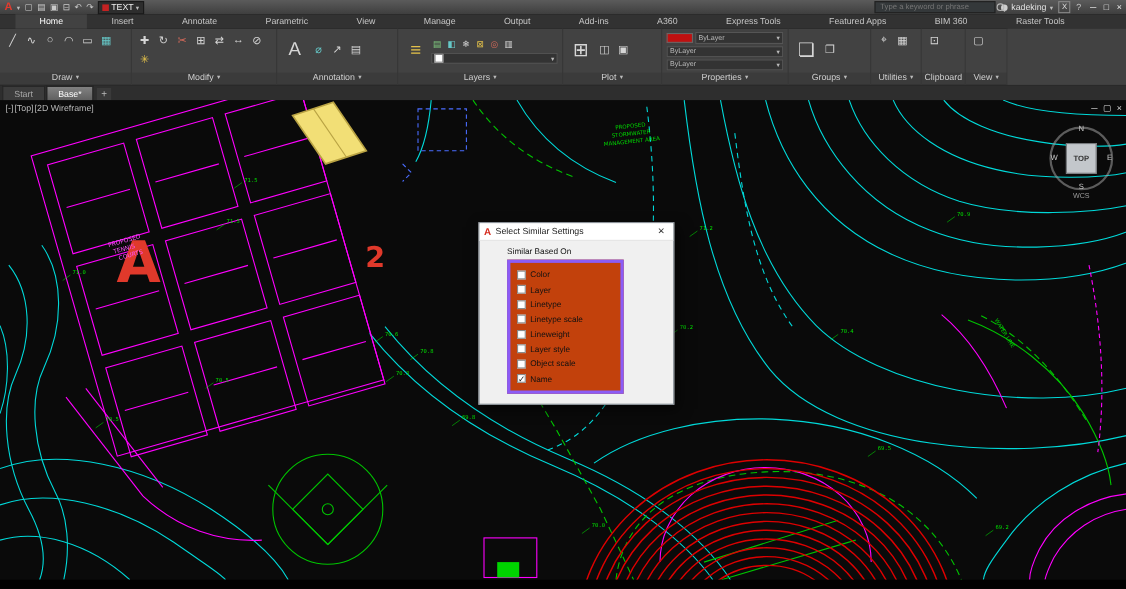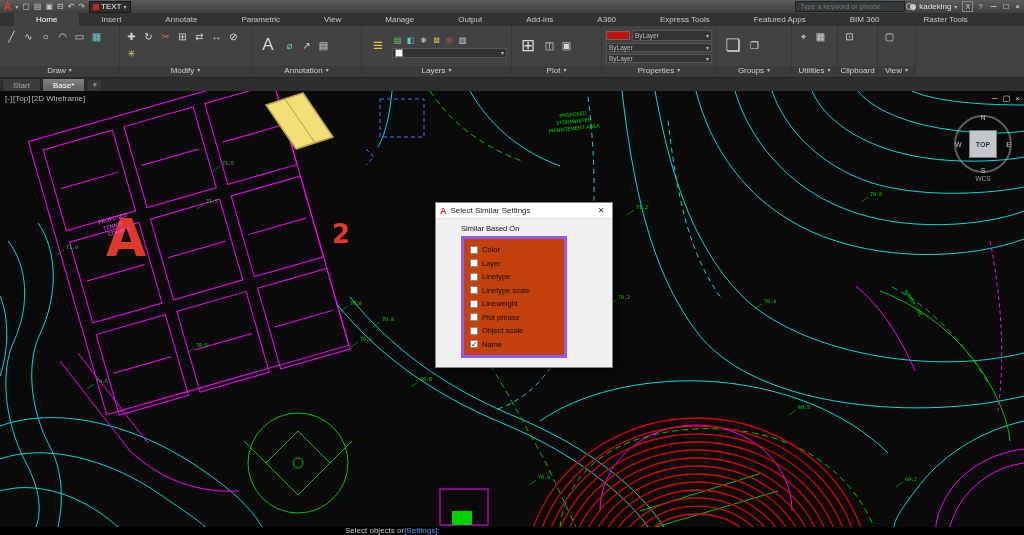--- a/index.html
+++ b/index.html
@@ -533,34 +533,29 @@
             <div class="cbrow">
               <span class="cbbox"></span>
               <span class="cblabel">Linetype scale</span>
             </div>
             <div class="cbrow">
               <span class="cbbox"></span>
               <span class="cblabel">Lineweight</span>
             </div>
             <div class="cbrow">
               <span class="cbbox"></span>
-              <span class="cblabel">Plot phrase</span>
+              <span class="cblabel">Layer style</span>
             </div>
             <div class="cbrow">
               <span class="cbbox"></span>
               <span class="cblabel">Object scale</span>
             </div>
             <div class="cbrow">
               <span class="cbbox">✓</span>
               <span class="cblabel">Name</span>
             </div>
           </div>
       </div>
     </div>
   </div>
 
-  <div class="cmdbar">
-    <span class="cmd-prefix">Select objects or </span>
-    <span class="cmd-opt">[Settings]</span>
-    <span class="cmd-suffix">:</span>
-  </div>
 
 </div>
 
 </body></html>

